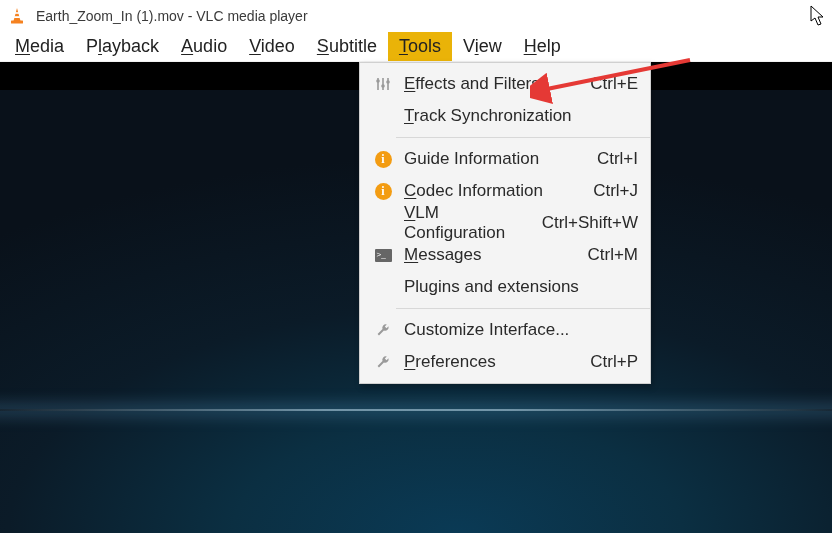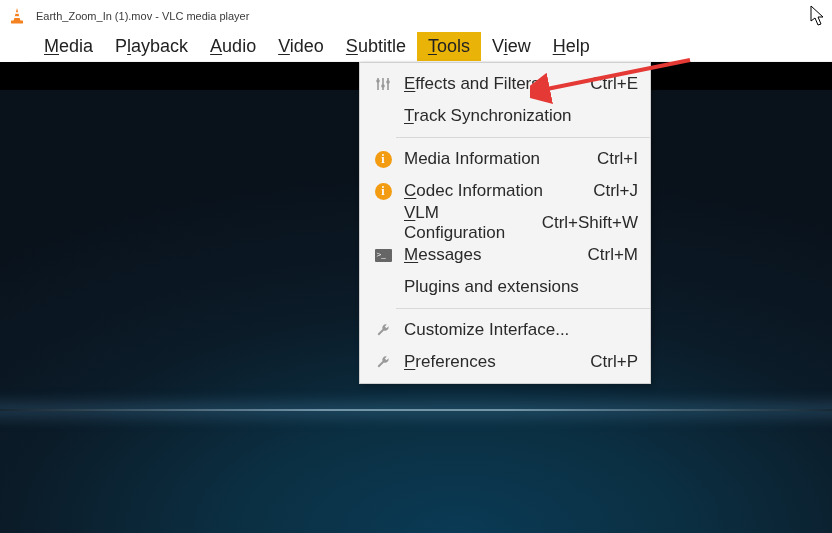--- a/index.html
+++ b/index.html
@@ -9,26 +9,25 @@
       font-size: 16px; color: #2b2b2b;
       background: #fff; overflow: hidden; position: relative;
     }
     .title-bar {
       display: flex; align-items: center;
       height: 32px; padding: 0 8px; background: #fff;
     }
     .cone-icon {
       width: 18px; height: 18px; margin-right: 10px; position: relative;
     }
-    .title-text { font-size: 11px; color: #3a3a3a; }
+    .title-text { font-size: 14px; color: #3a3a3a; }
     .menu-bar {
       display: flex; align-items: center;
       height: 30px; padding: 0 4px; background: #fff;
       border-bottom: 1px solid rgba(0,0,0,0.05);
-      margin-left: 29px;
     }
     .menu-item {
       padding: 4px 11px; font-size: 18px; color: #222;
       cursor: default; position: relative;
     }
     .menu-item.active { background: #eab308; }
     .u { text-decoration: underline; text-underline-offset: 2px; }
     .video-area {
       position: absolute; left: 0; right: 0; top: 62px; bottom: 0;
       background: radial-gradient(ellipse 90% 80% at 55% 100%,
@@ -138,21 +137,21 @@
     </div>
     <div class="dd-item">
       <span class="dd-icon"></span>
       <span class="dd-label"><span class="u">T</span>rack Synchronization</span>
     </div>
     <div class="dd-sep"></div>
     <div class="dd-item">
       <span class="dd-icon">
         <span class="info-icon">i</span>
       </span>
-      <span class="dd-label">Media Information</span>
+      <span class="dd-label">Guide Information</span>
       <span class="dd-shortcut">Ctrl+I</span>
     </div>
     <div class="dd-item">
       <span class="dd-icon">
         <span class="info-icon">i</span>
       </span>
       <span class="dd-label"><span class="u">C</span>odec Information</span>
       <span class="dd-shortcut">Ctrl+J</span>
     </div>
     <div class="dd-item">

